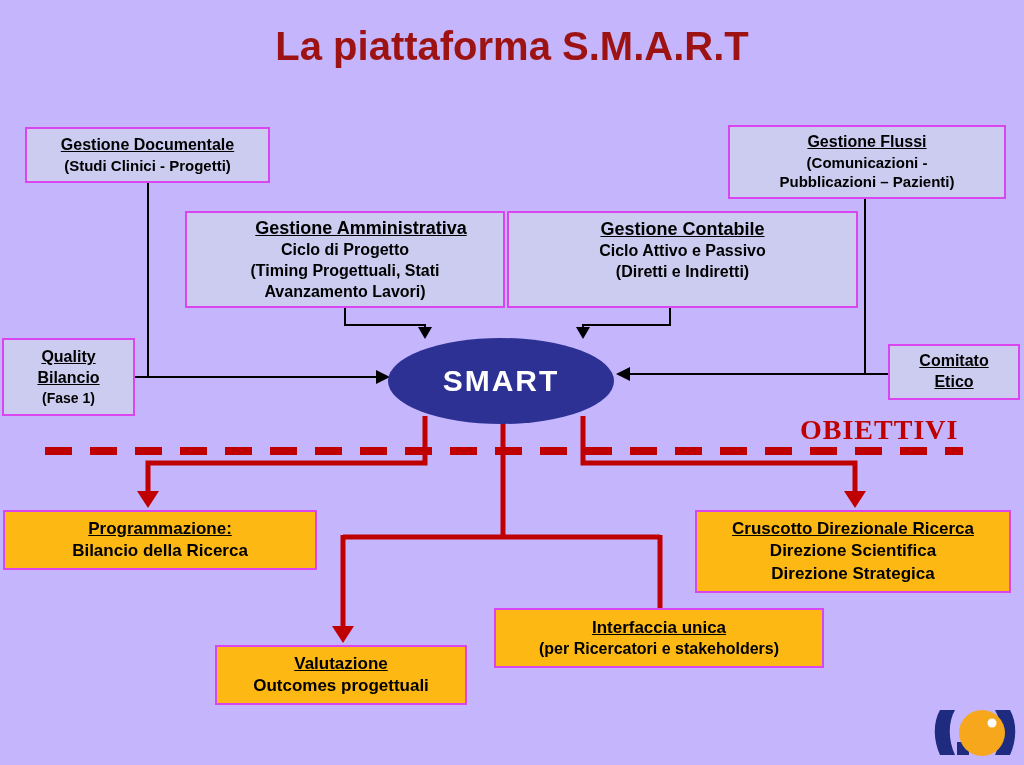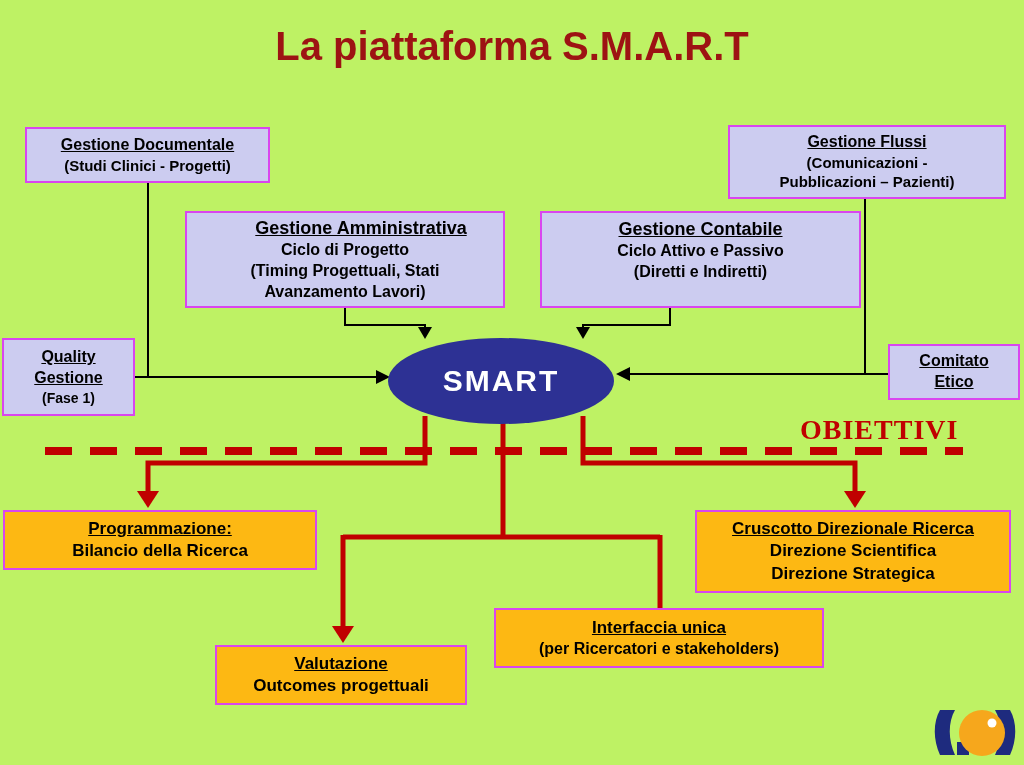--- a/index.html
+++ b/index.html
@@ -1,17 +1,17 @@
 <!DOCTYPE html>
 <html><head>
 <meta charset="utf-8">
 <style>
   html,body{margin:0;padding:0;background:#fff;}
   #slide{
-    position:relative;width:1024px;height:765px;background:#bef264;overflow:hidden;
+    position:relative;width:1024px;height:765px;background:#c4b5fd;overflow:hidden;
     font-family:"Liberation Sans","DejaVu Sans",sans-serif;
   }
   #title{
     position:absolute;left:0;top:24px;width:1024px;text-align:center;
     font-size:40px;font-weight:bold;color:#9d1313;letter-spacing:0px;margin:0;
   }
   .node{
     position:absolute;box-sizing:border-box;border:2px solid #d946ef;
     display:flex;flex-direction:column;justify-content:center;align-items:center;
     text-align:center;font-weight:bold;color:#000;line-height:1.3;
@@ -79,29 +79,29 @@
     <div style="font-size:15px;">Pubblicazioni – Pazienti)</div>
   </div>
 
   <div class="node lav" style="left:185px;top:211px;width:320px;height:97px;">
     <div class="hd" style="font-size:18px;margin-left:32px;">Gestione Amministrativa</div>
     <div>Ciclo di Progetto</div>
     <div>(Timing Progettuali, Stati</div>
     <div>Avanzamento Lavori)</div>
   </div>
 
-  <div class="node lav" style="left:540px;top:211px;width:321px;height:97px;padding-bottom:18px;">
+  <div class="node lav" style="left:507px;top:211px;width:351px;height:97px;padding-bottom:18px;">
     <div class="hd" style="font-size:18px;">Gestione Contabile</div>
     <div>Ciclo Attivo e Passivo</div>
     <div>(Diretti e Indiretti)</div>
   </div>
 
   <div class="node lav" style="left:2px;top:338px;width:133px;height:78px;">
     <div class="hd">Quality</div>
-    <div class="hd">Gestione</div>
+    <div class="hd">Bilancio</div>
     <div style="font-size:14px;">(Fase 1)</div>
   </div>
 
   <div class="node lav" style="left:888px;top:344px;width:132px;height:56px;text-align:center;">
     <div class="hd">Comitato</div>
     <div class="hd">Etico</div>
   </div>
 
   <div id="smart">
     <span>SMART</span>

